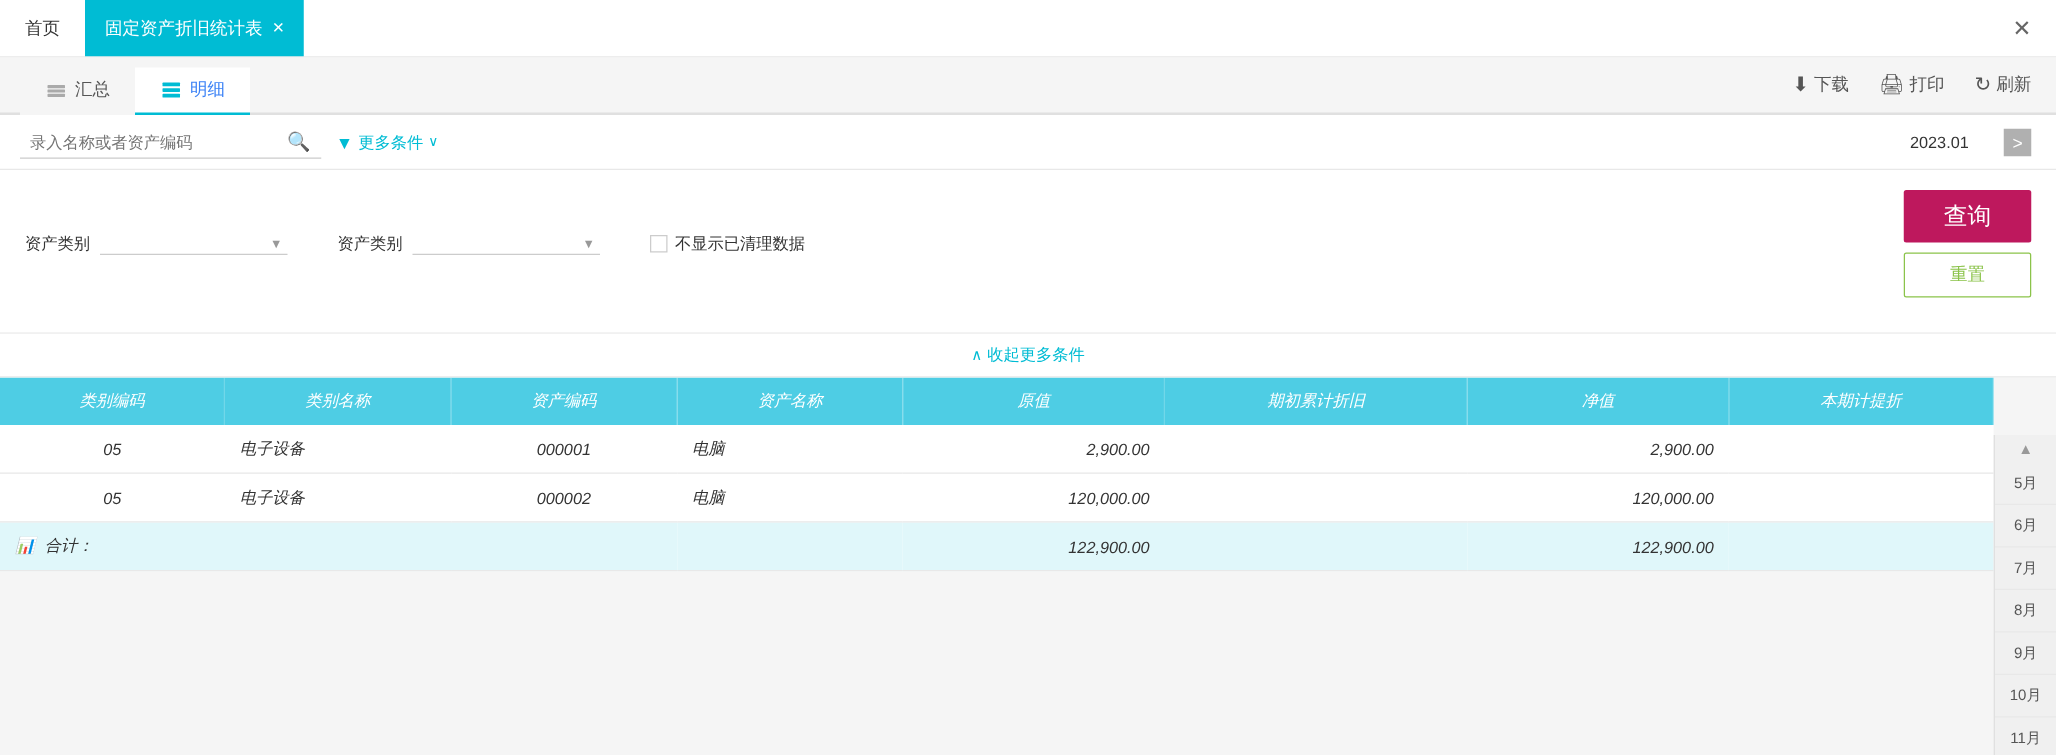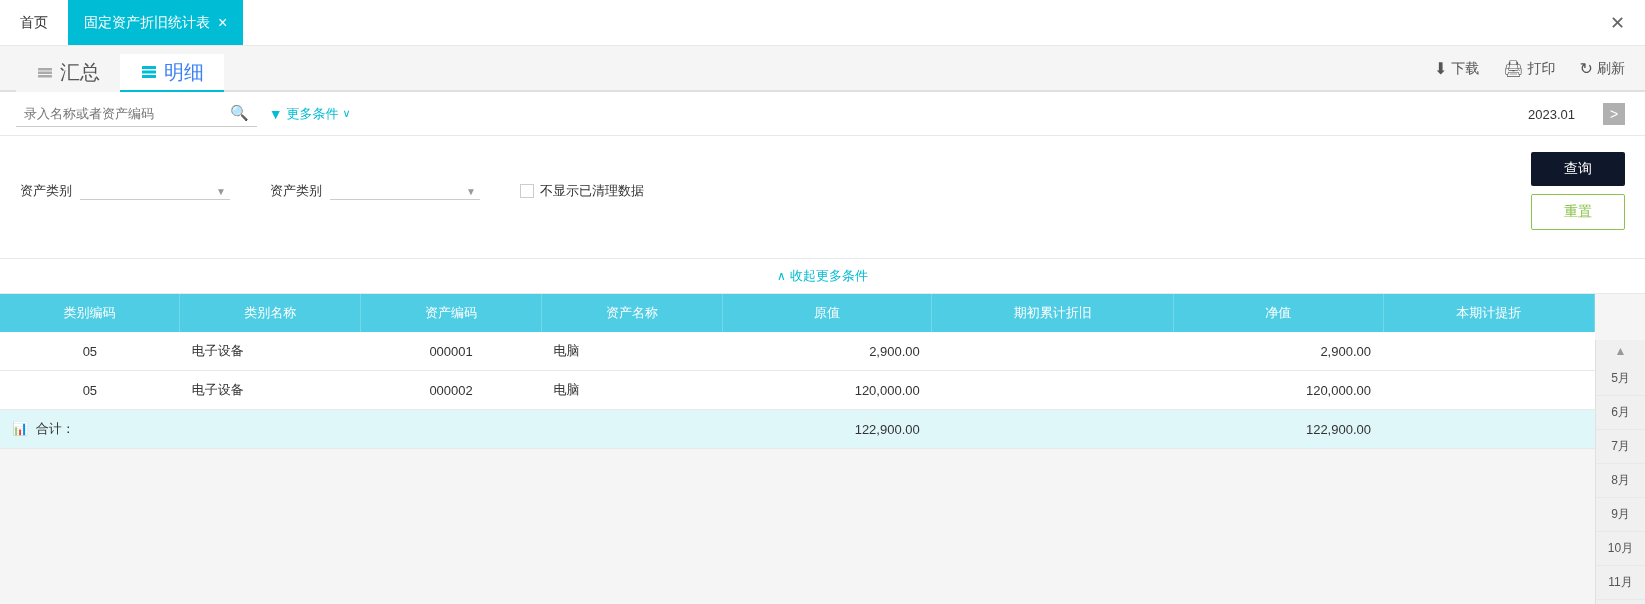--- a/index.html
+++ b/index.html
@@ -69,21 +69,21 @@
       padding: 0 16px;
       position: relative;
     }
     .sub-tab {
       display: flex;
       align-items: center;
       gap: 6px;
       padding: 0 20px;
       height: 38px;
       cursor: pointer;
-      font-size: 20px;
+      font-size: 14px;
       color: #555;
       background: #f5f5f5;
       border: none;
       border-bottom: 2px solid transparent;
       margin-bottom: -2px;
     }
     .sub-tab.active {
       color: #3b82f6;
       border-bottom: 2px solid #00bcd4;
       background: #fff;
@@ -199,25 +199,25 @@
       height: 14px;
       border: 1px solid #ccc;
       background: #fff;
       display: inline-block;
     }
     .checkbox-label {
       font-size: 13px;
       color: #333;
     }
     .btn-query {
-      background: #0f172a;
+      background: #be185d;
       color: #fff;
       border: none;
       padding: 8px 32px;
-      font-size: 14px;
+      font-size: 19px;
       cursor: pointer;
       border-radius: 2px;
     }
     .btn-reset {
       background: #fff;
       color: #8bc34a;
       border: 1px solid #8bc34a;
       padding: 8px 32px;
       font-size: 14px;
       cursor: pointer;
@@ -314,20 +314,21 @@
       cursor: pointer;
       font-size: 12px;
     }
 
     .main-content {
       position: relative;
     }
     .table-wrap {
       overflow-x: auto;
       width: calc(100% - 50px);
+      font-style: italic;
     }
   </style>
 </head>
 <body>
 
 <div class="top-nav">
   <div class="nav-home">首页</div>
   <div class="nav-tab">
     <span>固定资产折旧统计表</span>
     <span class="nav-tab-close">×</span>

